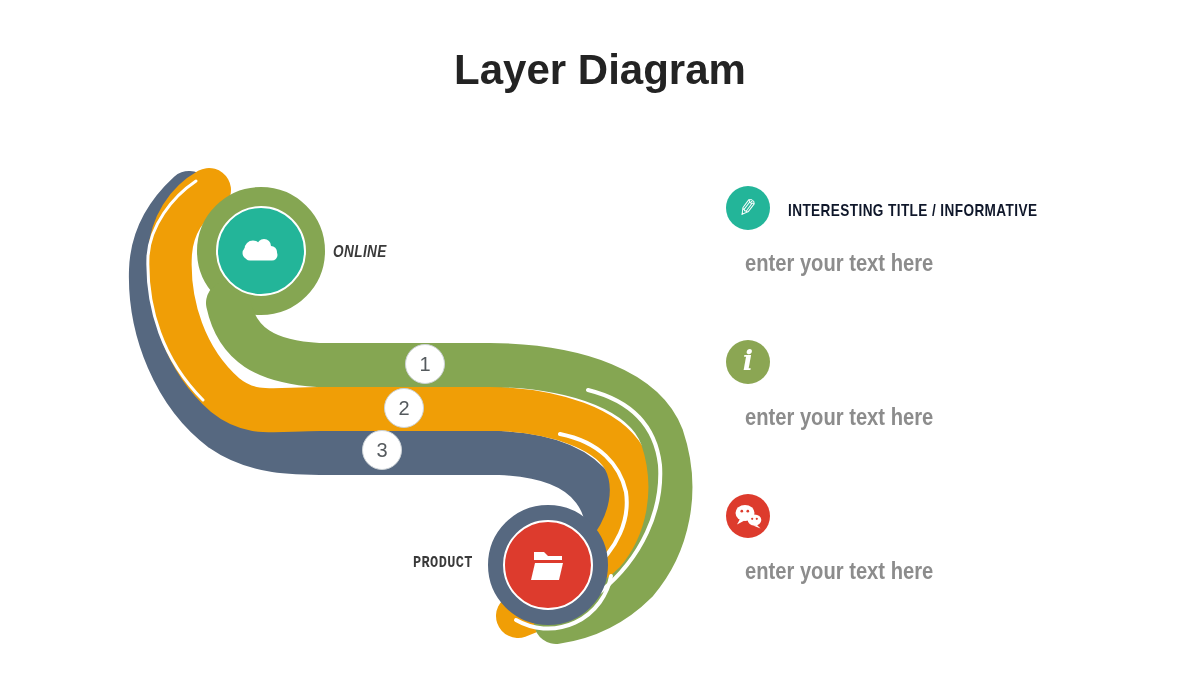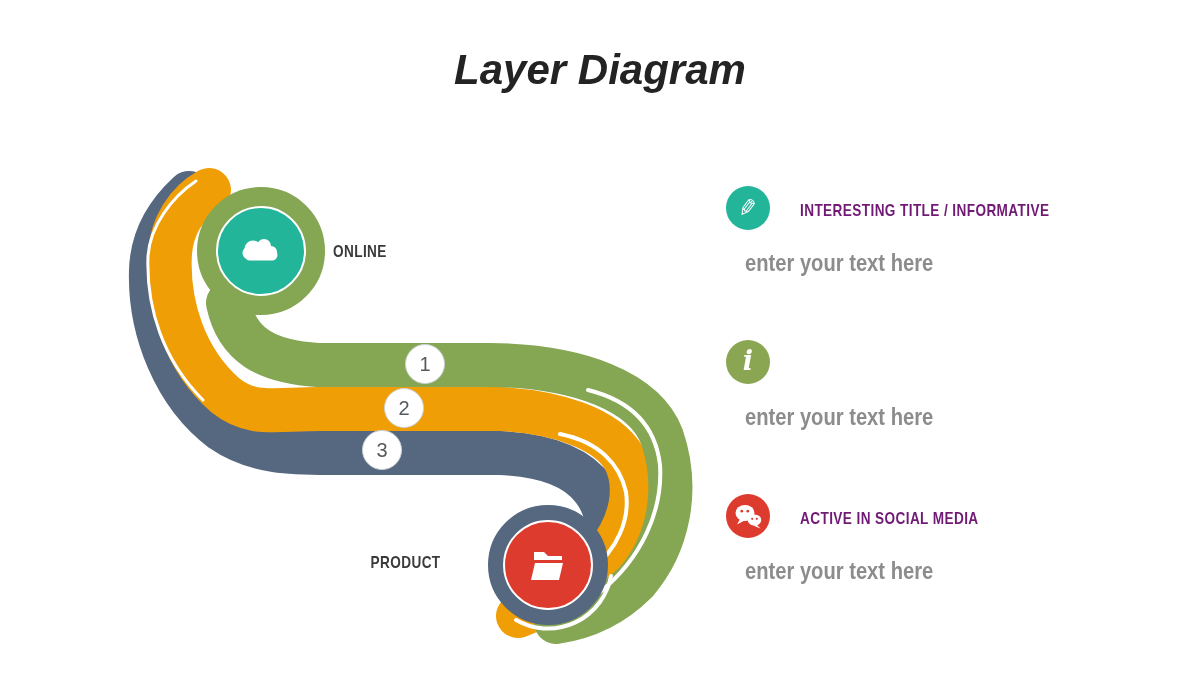--- a/index.html
+++ b/index.html
@@ -2,48 +2,48 @@
 <html><head>
 <meta charset="utf-8">
 <style>
   html,body{margin:0;padding:0;background:#ffffff;}
   .slide{
     position:relative;width:1200px;height:675px;background:#ffffff;overflow:hidden;
     font-family:"Liberation Sans",sans-serif;
   }
   .title{
     position:absolute;top:46px;left:0;width:1200px;text-align:center;
-    font-size:42px;font-weight:800;color:#232323;letter-spacing:0px;font-style:italic;
+    font-size:42px;font-weight:800;color:#232323;letter-spacing:0px;
   }
   .ribbon{position:absolute;left:0;top:0;width:1200px;height:675px;}
   
   .cond{display:inline-block;transform:scaleX(.8);transform-origin:left center;white-space:nowrap;}
   .node-label{
     position:absolute;font-size:17px;font-weight:700;color:#3a3a3a;letter-spacing:.5px;
   }
-  .node-label.right{text-align:left;}
+  .node-label.right{text-align:right;font-family:Liberation Mono, monospace;}
   .node-label.right .cond{transform-origin:right center;}
   .step{
     position:absolute;width:40px;height:40px;border-radius:50%;
     background:#ffffff;border:1px solid #ccd2d6;box-sizing:border-box;
     display:flex;align-items:center;justify-content:center;
     font-size:20px;color:#555a5e;
   }
   .legend-row{position:absolute;left:726px;width:340px;height:100px;}
   .legend-icon{
     position:absolute;left:0;top:0;width:44px;height:44px;border-radius:50%;
     display:flex;align-items:center;justify-content:center;
   }
   .ic-teal{background:#23b599;}
   .ic-olive{background:#8ba653;}
   .ic-red{background:#dd3b2d;}
   .pencil-glyph{color:#fff;font-size:23px;line-height:1;display:inline-block;transform:scaleX(-1) rotate(8deg);}
   .info-glyph{color:#fff;font-family:"DejaVu Serif",serif;font-style:italic;font-weight:700;font-size:27px;line-height:1;margin-top:-3px;}
   .legend-title{
-    position:absolute;left:74px;top:15px;font-size:17px;font-weight:700;color:#701a75;letter-spacing:.5px;
+    position:absolute;left:62px;top:15px;font-size:17px;font-weight:700;color:#0f172a;letter-spacing:.5px;
   }
   .legend-text{
     position:absolute;left:19px;top:63px;font-size:24px;font-weight:700;color:#8c8c8c;
   }
   .legend-text .cond{transform:scaleX(.84);}
 </style>
 </head>
 <body>
 
 <div class="slide">
@@ -91,21 +91,21 @@
   <div class="step" style="left:405px;top:344px;">
     <span>1</span>
   </div>
   <div class="step" style="left:384px;top:388px;">
     <span>2</span>
   </div>
   <div class="step" style="left:362px;top:430px;">
     <span>3</span>
   </div>
 
-  <div class="node-label" style="left:333px;top:242px;">
+  <div class="node-label" style="left:333px;top:242px;font-style:italic;">
     <span class="cond">ONLINE</span>
   </div>
   <div class="node-label right" style="left:353px;top:553px;width:120px;">
     <span class="cond">PRODUCT</span>
   </div>
 
   <div class="legend-row" style="top:186px;">
     <div class="legend-icon ic-teal">
       <span class="pencil-glyph">✎</span>
     </div>
@@ -132,21 +132,18 @@
         <ellipse cx="10" cy="9" rx="9.5" ry="8" fill="#ffffff"></ellipse>
         <polygon points="5,15 2,20.5 9.5,16.5" fill="#ffffff"></polygon>
         <circle cx="6.8" cy="7.2" r="1.35" fill="#dd3b2d"></circle>
         <circle cx="12.8" cy="7.2" r="1.35" fill="#dd3b2d"></circle>
         <ellipse cx="19.5" cy="16" rx="6.8" ry="5.6" fill="#ffffff"></ellipse>
         <polygon points="22,21 25.5,24.5 18,21.5" fill="#ffffff"></polygon>
         <circle cx="17.2" cy="14.8" r="1.1" fill="#dd3b2d"></circle>
         <circle cx="21.8" cy="14.8" r="1.1" fill="#dd3b2d"></circle>
       </svg>
     </div>
-    <div class="legend-title">
-      <span class="cond">ACTIVE IN SOCIAL MEDIA</span>
-    </div>
     <div class="legend-text">
       <span class="cond">enter your text here</span>
     </div>
   </div>
 
 </div>
 
 </body></html>

